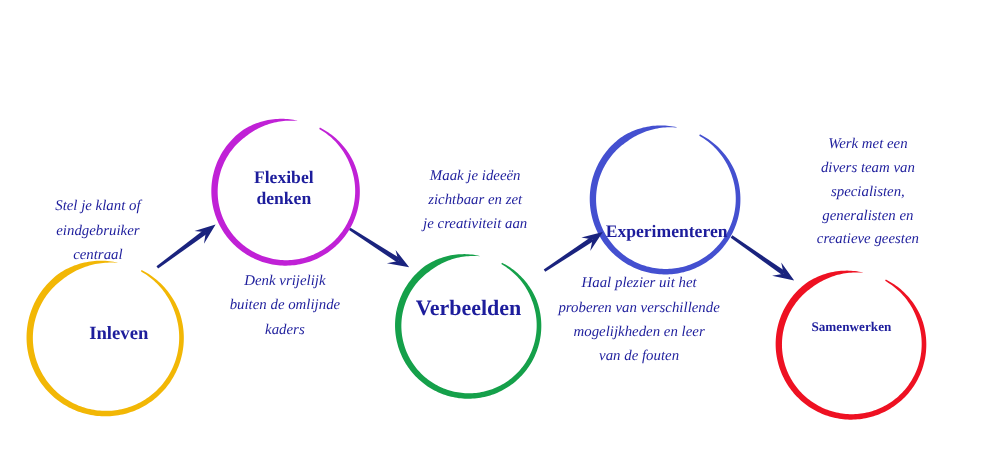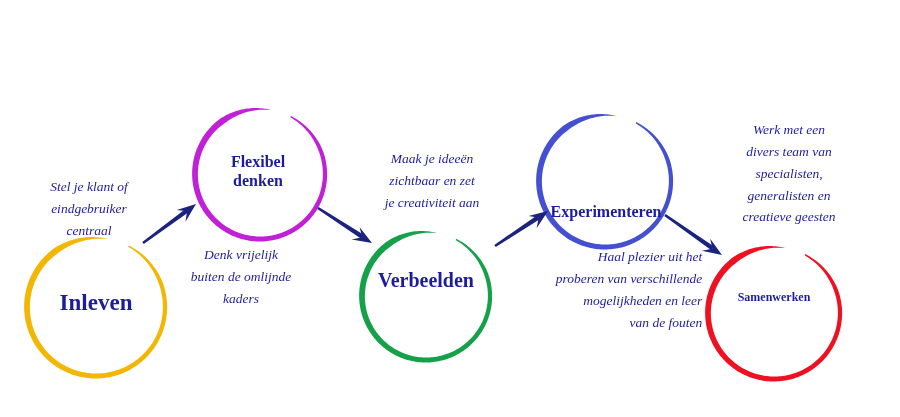--- a/index.html
+++ b/index.html
@@ -102,38 +102,38 @@
         </g>
         <g>
           <path d="M 664.273351427393 216.03547421596494 L 711.3472744830067 250.33422685296426 L 713.9896329288504 246.56886606763715 L 665.726648572607 213.96452578403506 Z" fill="#1a237e"></path>
           <path d="M 722 255 L 701.8520168504426 250.63436430686713 L 712.4042178613441 248.82808253883343 L 710.2156557572866 238.7161788646144 Z" fill="#1a237e"></path>
         </g>
       </g>
   </svg>
 
 
   <div id="labels-layer">
-      <div class="node-label" style="left: 96px; top: 303px; font-size: 23px;">Inleven</div>
+      <div class="node-label" style="left: 108px; top: 303px; font-size: 17px;">Inleven</div>
       <div class="node-label" style="left: 258px; top: 172px; font-size: 16px;">Flexibel
 denken</div>
       <div class="node-label" style="left: 426px; top: 281px; font-size: 20px;">Verbeelden</div>
       <div class="node-label" style="left: 606px; top: 176px; font-size: 16px; margin-top: 36px;">Experimenteren</div>
       <div class="node-label" style="left: 774px; top: 297px; font-size: 12px;">Samenwerken</div>
     </div>
   <div id="notes-layer">
       <div class="note" style="left: 89px; top: 209px;">Stel je klant of
 eindgebruiker
 centraal</div>
-      <div class="note" style="left: 241px; top: 277px;">Denk vrijelijk
+      <div class="note" style="left: 259px; top: 277px;">Denk vrijelijk
 buiten de omlijnde
 kaders</div>
       <div class="note" style="left: 432px; top: 181px;">Maak je ideeën
 zichtbaar en zet
 je creativiteit aan</div>
-      <div class="note" style="left: 629px; top: 290px; text-align: right;">Haal plezier uit het
+      <div class="note" style="left: 581px; top: 290px;">Haal plezier uit het
 proberen van verschillende
 mogelijkheden en leer
 van de fouten</div>
       <div class="note" style="left: 789px; top: 174px;">Werk met een
 divers team van
 specialisten,
 generalisten en
 creatieve geesten</div>
     </div>
 

